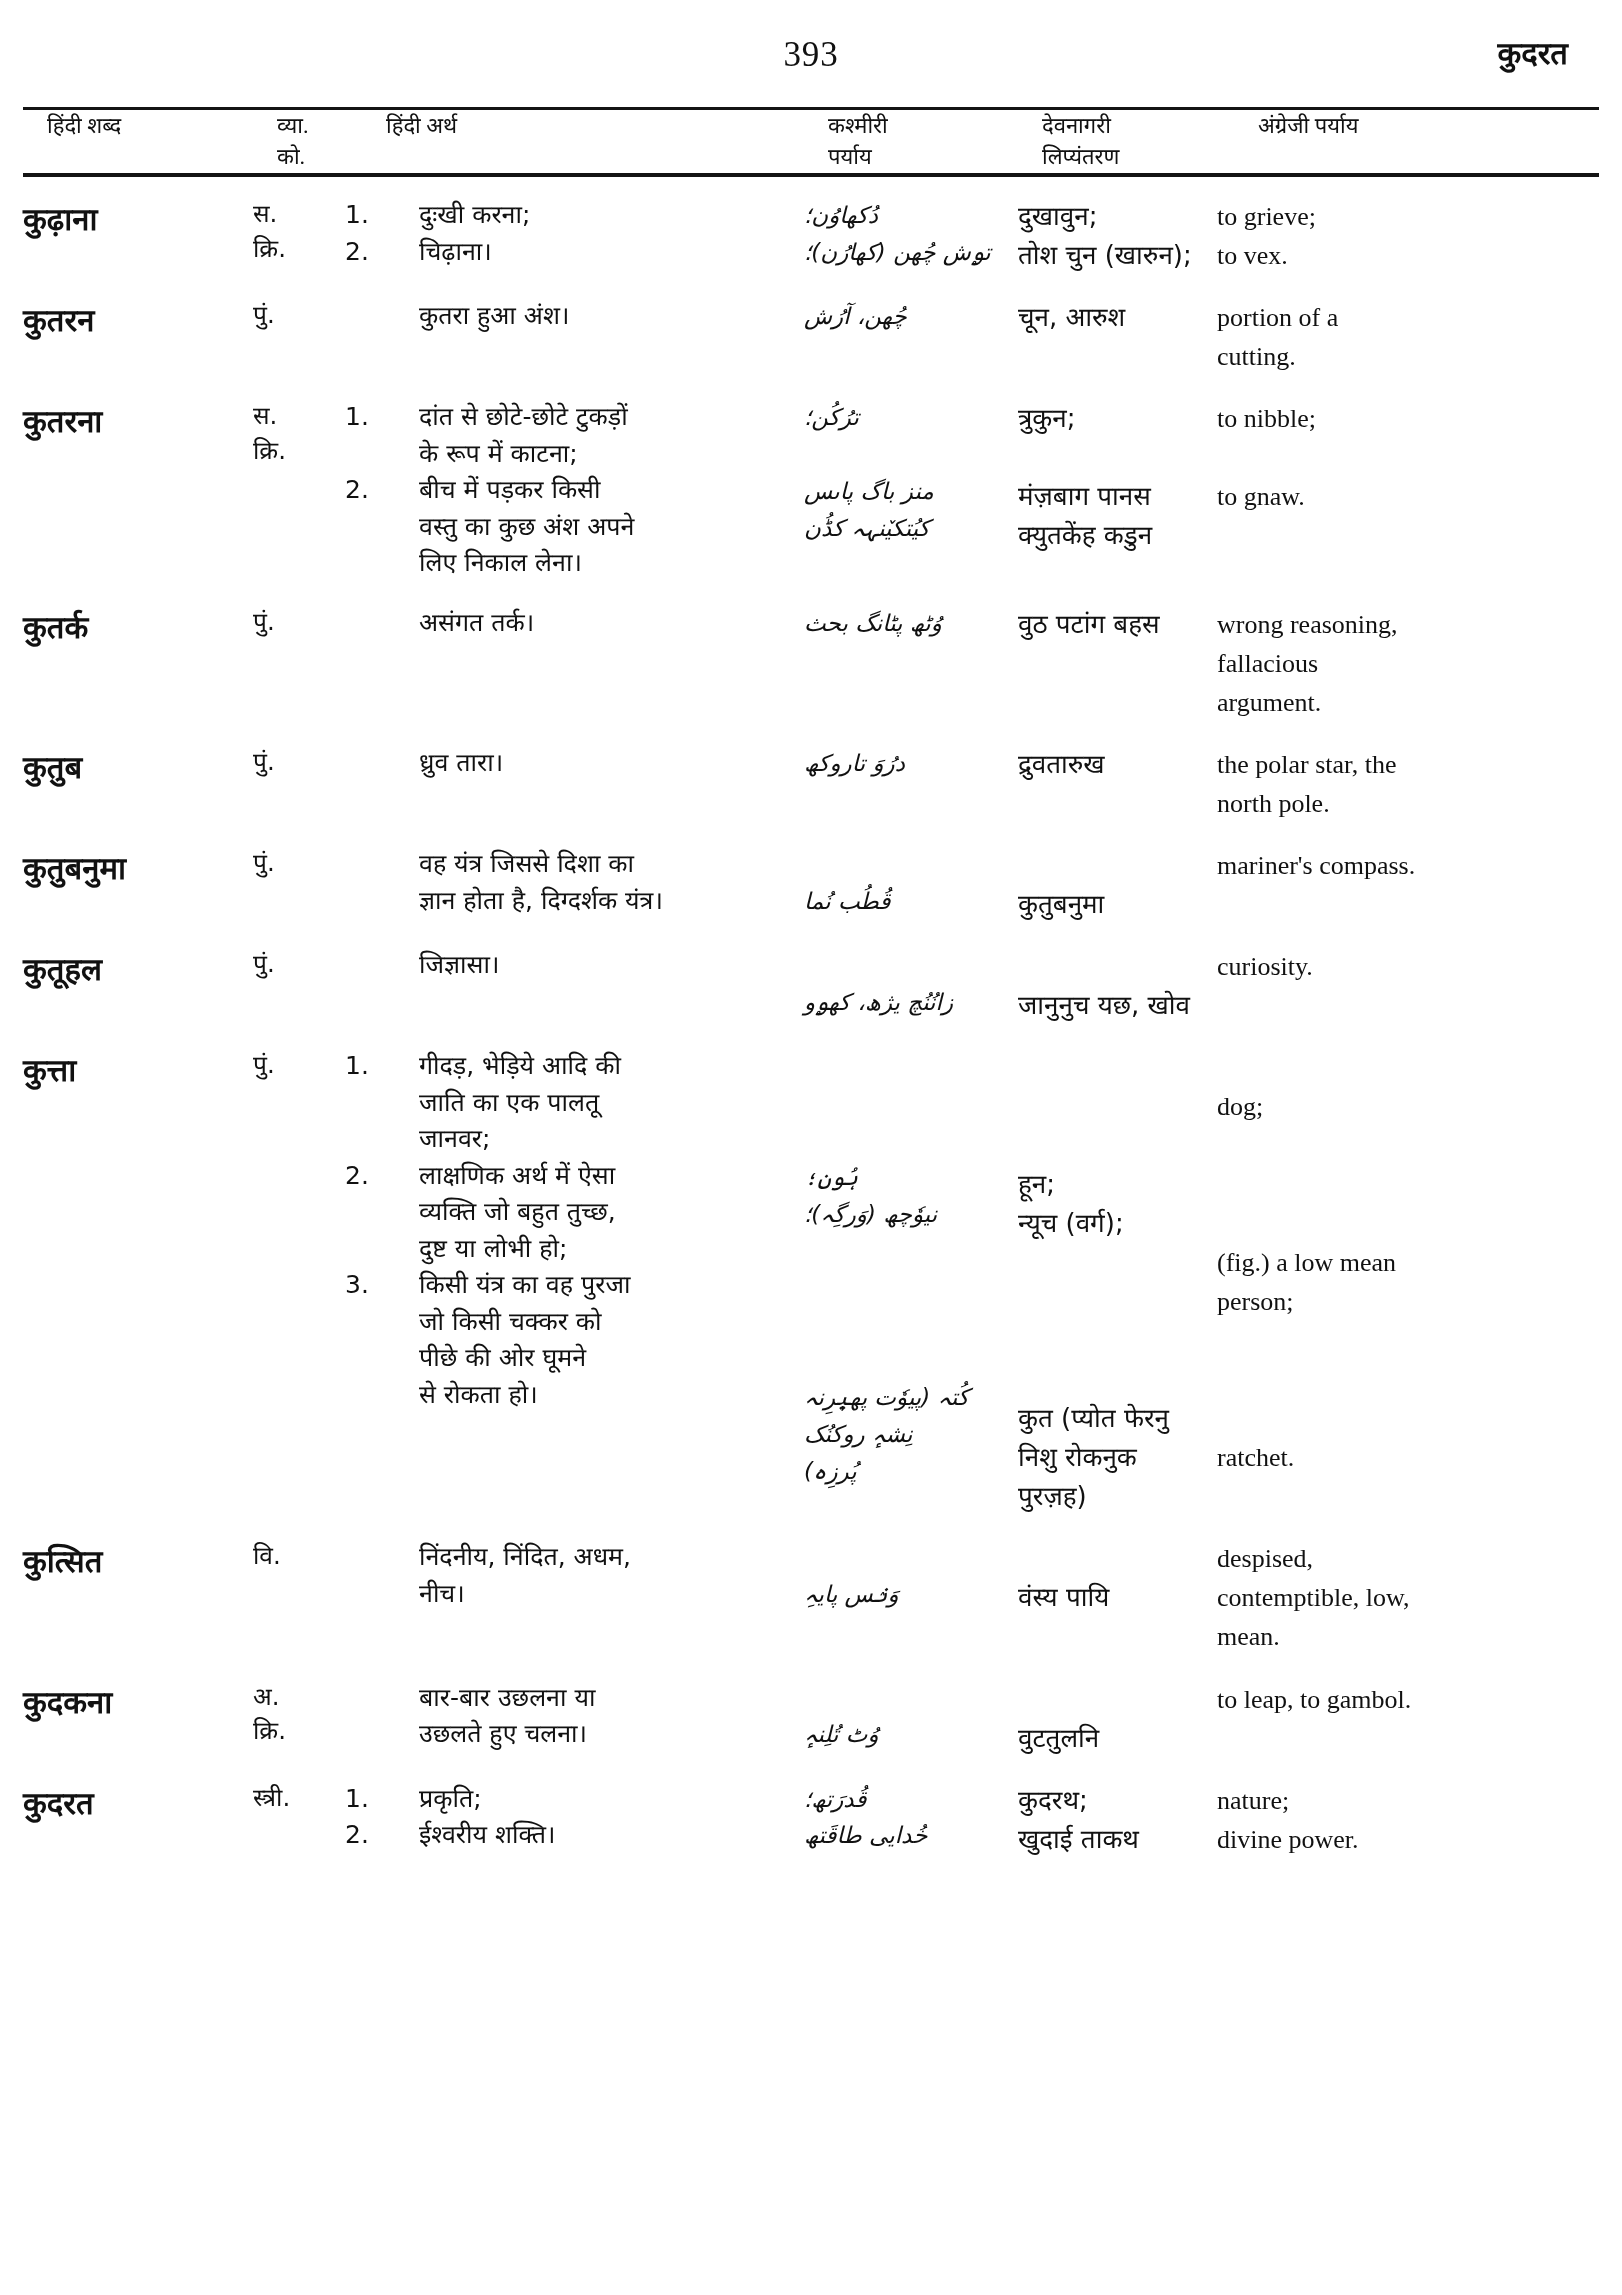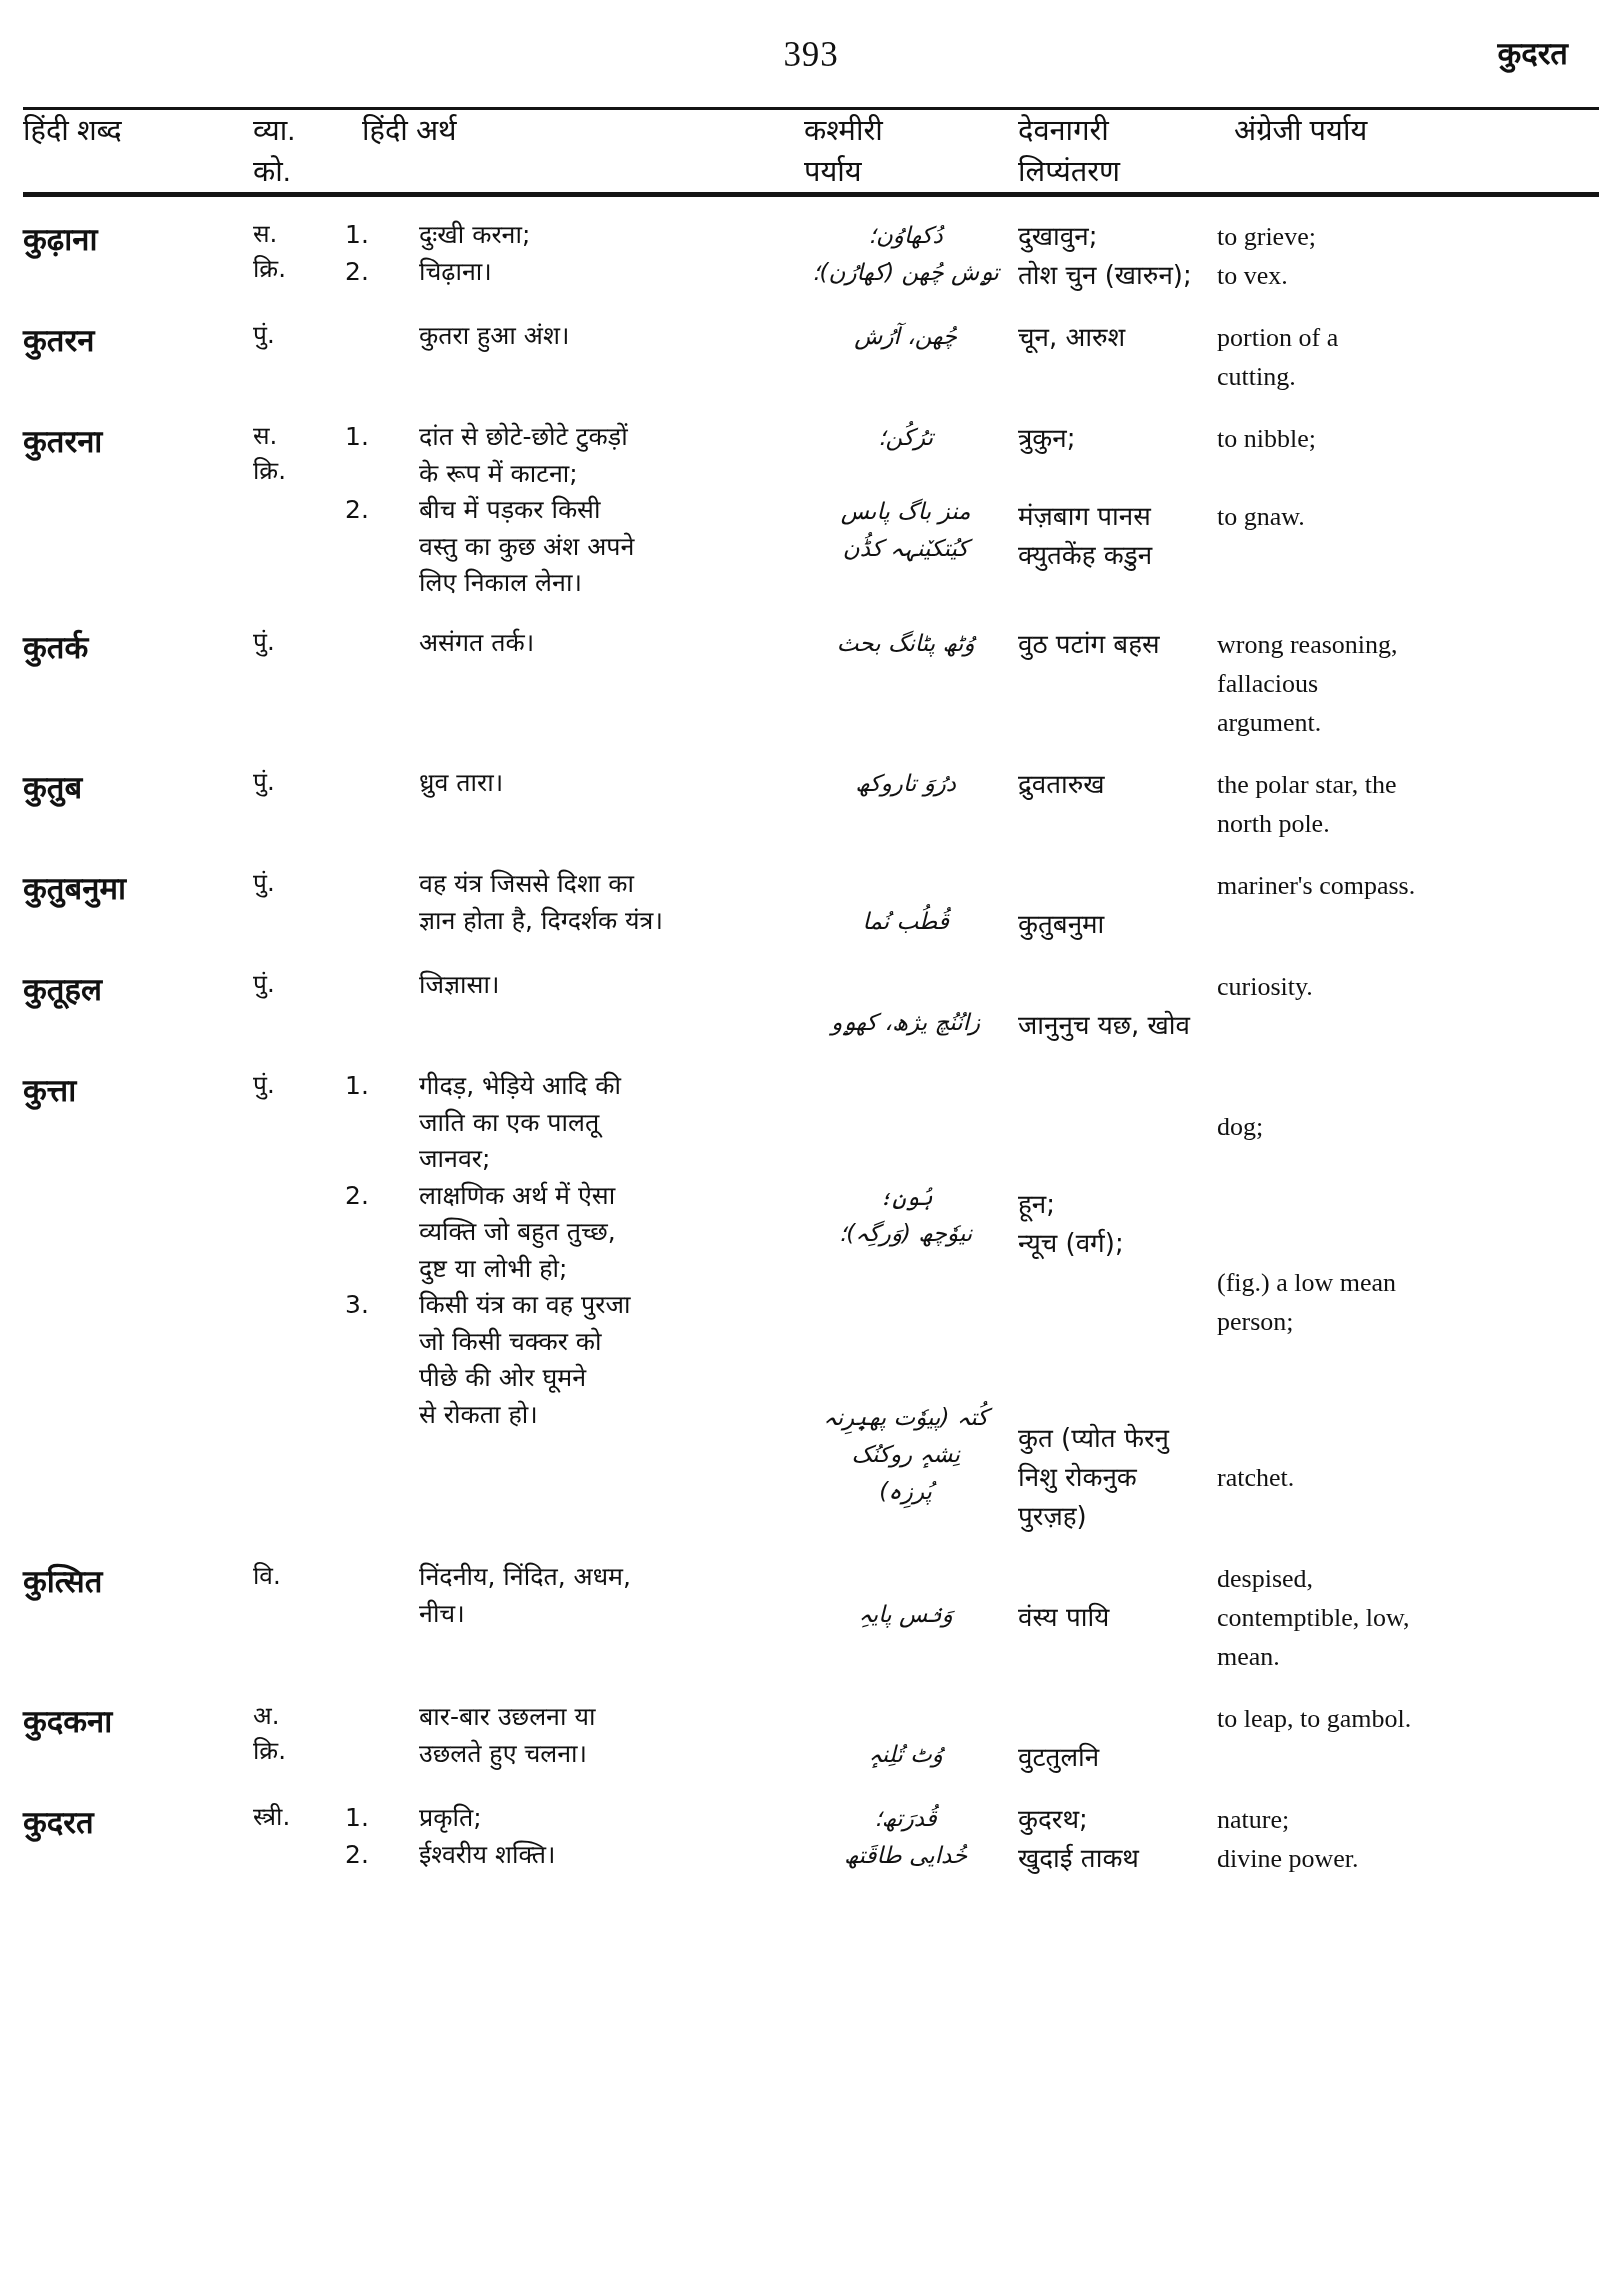--- a/index.html
+++ b/index.html
@@ -83,23 +83,24 @@
     padding: 13.8px 0 12.2px 0;
   }
   .hdr .pad-l { padding-left: 17px; }
 
   
   tr.entry > td {
     padding-top: 20px;
     padding-bottom: 3.1px;
   }
   .hi {
-    font-family: Liberation Sans, sans-serif;
-    font-size: 29px;
+    font-family: Liberation Serif, serif;
+    font-size: 22px;
     line-height: 1.42;
+    margin-left: 24px;
   }
   .word {
     font-family: "DejaVu Sans", sans-serif;
     font-size: 31px;
     font-weight: bold;
     line-height: 1.42;
     white-space: nowrap;
   }
   .gram {
     font-family: "DejaVu Sans", sans-serif;
@@ -121,21 +122,21 @@
     flex: 0 0 auto;
     width: 34px;
   }
   .sense .txt { flex: 1 1 auto; margin-left: 40px; }
 
   
   .kash {
     font-family: "DejaVu Sans", sans-serif;
     font-size: 23px;
     line-height: 1.6;
-    text-align: center;
+    text-align: left;
     direction: rtl;
     padding-right: 10.7px;
     white-space: nowrap;
     font-style: italic;
   }
   .kash div { white-space: nowrap; }
 
   .dev {
     font-family: "DejaVu Sans", sans-serif;
     font-size: 26px;

